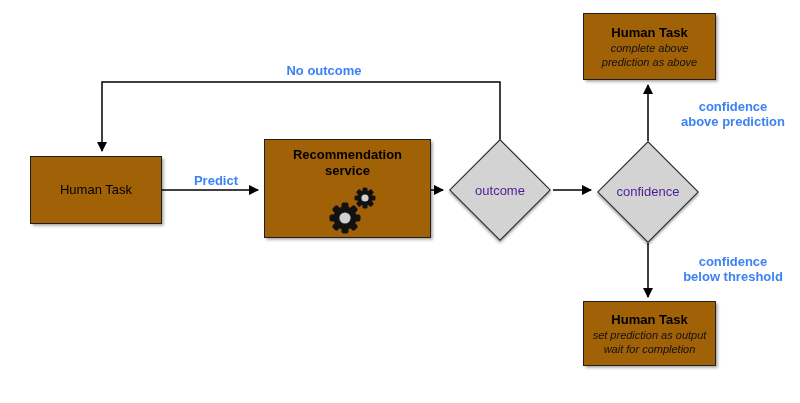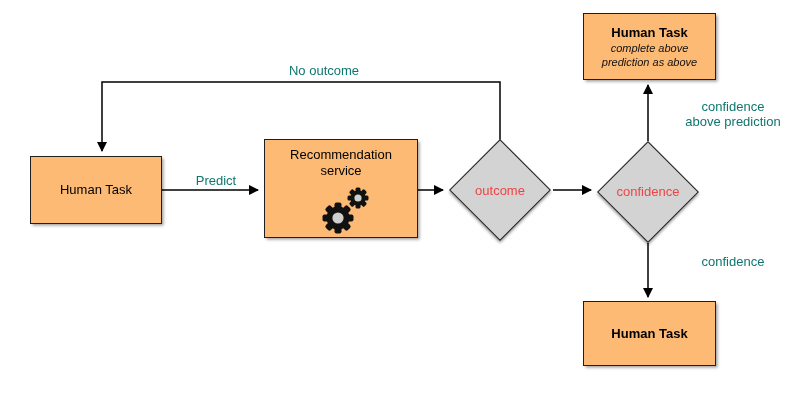--- a/index.html
+++ b/index.html
@@ -13,54 +13,54 @@
   }
   .edges-svg {
     position: absolute;
     left: 0; top: 0;
     width: 800px; height: 403px;
     pointer-events: none;
   }
   .node {
     position: absolute;
     box-sizing: border-box;
-    background: #fdba74;
+    background: #a16207;
     border: 1.5px solid #1f1f1f;
     box-shadow: 1.5px 1.5px 3px rgba(0,0,0,0.40);
     display: flex;
     flex-direction: column;
     align-items: center;
     justify-content: center;
     text-align: center;
   }
   .diamond {
     position: absolute;
     box-sizing: border-box;
     width: 72px; height: 72px;
     background: #d3d3d3;
     border: 1.5px solid #1f1f1f;
     transform: rotate(45deg);
     box-shadow: 1.5px 1.5px 3px rgba(0,0,0,0.40);
   }
   .diamond-label {
     position: absolute;
     font-size: 13px;
-    color: #ef4444;
+    color: #4c1d95;
     text-align: center;
     line-height: 14px;
   }
   .node-title { font-size: 13px; color: #000; line-height: 16px; }
   .node-title.bold { font-weight: bold; }
   .node-subtitle { font-size: 11px; font-style: italic; color: #111; line-height: 14px; }
   .node-subtitle span { display: block; }
   .edge-label {
     position: absolute;
     font-size: 13px;
-    font-weight: normal;
-    color: #0f766e;
+    font-weight: bold;
+    color: #3b82f6;
     text-align: center;
     line-height: 15px;
   }
   .edge-label span { display: block; }
   .rec-label { font-size: 13px; line-height: 16px; color: #000; }
   .gears { display: block; margin-top: 2px; }
 </style>
 </head>
 <body>
 
@@ -83,21 +83,21 @@
 
     <line x1="648" y1="243" x2="648" y2="297" stroke="#000" stroke-width="1.5" marker-end="url(#arrow)"></line>
 
     <polyline points="500,140 500,82 102,82 102,151" fill="none" stroke="#000" stroke-width="1.5" marker-end="url(#arrow)"></polyline>
   </svg>
 
   <div class="node" style="left:30px; top:156px; width:132px; height:68px;">
     <div class="node-title">Human Task</div>
   </div>
 
-  <div class="node" style="left:264px; top:139px; width:154px; height:99px; justify-content:flex-start; padding-top:7px;">
+  <div class="node" style="left:264px; top:139px; width:167px; height:99px; justify-content:flex-start; padding-top:7px;font-weight:bold;">
     <div class="rec-label" style="width:112px;">Recommendation service</div>
     <svg class="gears" width="78" height="56" viewBox="0 0 78 56">
 
       <g fill="#111">
         <rect x="45.5" y="14.5" width="21" height="5" rx="1.5"></rect>
         <rect x="45.5" y="14.5" width="21" height="5" rx="1.5" transform="rotate(45 56 17)"></rect>
         <rect x="45.5" y="14.5" width="21" height="5" rx="1.5" transform="rotate(90 56 17)"></rect>
         <rect x="45.5" y="14.5" width="21" height="5" rx="1.5" transform="rotate(135 56 17)"></rect>
         <circle cx="56" cy="17" r="7.6"></circle>
         <circle cx="56" cy="17" r="3.6" fill="#cfcfcf"></circle>
@@ -123,28 +123,33 @@
   <div class="node" style="left:583px; top:13px; width:133px; height:67px;">
     <div class="node-title bold">Human Task</div>
     <div class="node-subtitle">
       <span>complete above</span>
       <span>prediction as above</span>
     </div>
   </div>
 
   <div class="node" style="left:583px; top:301px; width:133px; height:65px;">
     <div class="node-title bold">Human Task</div>
+    <div class="node-subtitle">
+      <span>set prediction as output</span>
+      <span>wait for completion</span>
+    </div>
   </div>
 
   <div class="edge-label" style="left:176px; top:173px; width:80px;">Predict</div>
 
   <div class="edge-label" style="left:274px; top:63px; width:100px;">No outcome</div>
 
   <div class="edge-label" style="left:668px; top:99px; width:130px;">
     <span>confidence</span>
     <span>above prediction</span>
   </div>
 
   <div class="edge-label" style="left:668px; top:254px; width:130px;">
     <span>confidence</span>
+    <span>below threshold</span>
   </div>
 
 </div>
 
 </body></html>

